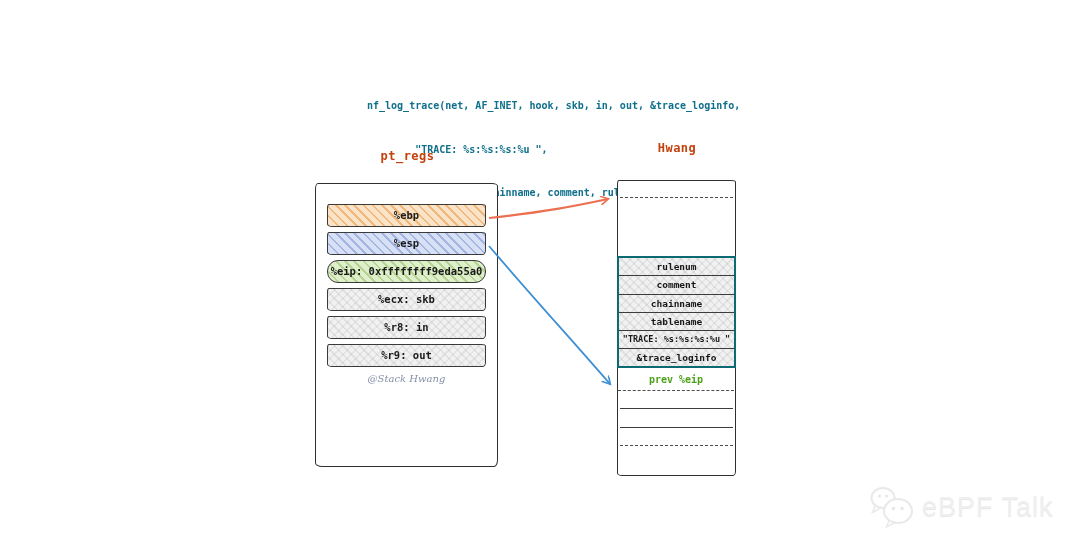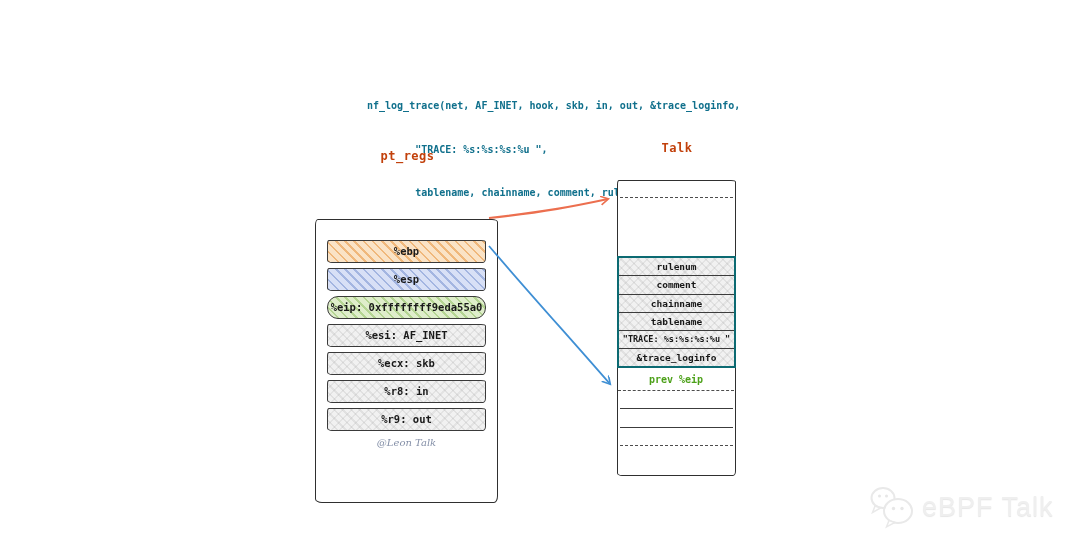--- a/index.html
+++ b/index.html
@@ -12,21 +12,21 @@
 
   
   .box-title{position:absolute;text-align:center;font-weight:bold;font-size:12px;color:#c2410c;
              letter-spacing:0.5px;}
   .pt-title{left:315px;top:149px;width:185px;}
   .stack-title{left:617px;top:141px;width:120px;}
 
   
   .pt-box{position:absolute;left:315px;top:183px;width:183px;height:284px;box-sizing:border-box;
           border:1.6px solid #2f2f2f;border-radius:3px 6px 4px 7px/6px 3px 7px 4px;background:#fff;
-          display:flex;flex-direction:column;align-items:center;padding-top:20px;gap:5px;margin-top:36px;}
+          display:flex;flex-direction:column;align-items:center;padding-top:20px;gap:5px;}
   .reg{width:159px;height:23px;line-height:21px;box-sizing:border-box;text-align:center;
        border:1.5px solid #3a3a3a;border-radius:2px 5px 3px 5px/4px 2px 5px 3px;
        font-weight:bold;font-size:10.5px;color:#1a1a1a;flex:0 0 auto;}
   .reg.orange{background:
       repeating-linear-gradient(45deg, rgba(231,148,62,0.55) 0 1.8px, rgba(231,148,62,0) 1.8px 6.5px),#fae3c6;}
   .reg.blue{background:
       repeating-linear-gradient(45deg, rgba(99,129,199,0.45) 0 1.8px, rgba(99,129,199,0) 1.8px 6.5px),#d8e0f6;}
   .reg.green{background:
       repeating-linear-gradient(45deg, rgba(128,182,78,0.45) 0 1.8px, rgba(128,182,78,0) 1.8px 6.5px),#dfeecb; border-radius: 11px;}
   .reg.gray,.param-row{background:
@@ -68,28 +68,27 @@
     <div>nf_log_trace(net, AF_INET, hook, skb, in, out, &amp;trace_loginfo,</div>
     <div>        "TRACE: %s:%s:%s:%u ",</div>
     <div>        tablename, chainname, comment, rulenum);</div>
   </div>
 
   <div class="box-title pt-title">pt_regs</div>
   <div class="pt-box">
     <div class="reg orange">%ebp</div>
     <div class="reg blue">%esp</div>
     <div class="reg green">%eip: 0xffffffff9eda55a0</div>
-    <div class="reg gray">%esi: AF_INET</div>
     <div class="reg gray">%ecx: skb</div>
     <div class="reg gray">%r8: in</div>
     <div class="reg gray">%r9: out</div>
-    <div class="signature">@Leon Talk</div>
+    <div class="signature">@Stack Hwang</div>
   </div>
 
-  <div class="box-title stack-title">Talk</div>
+  <div class="box-title stack-title">Hwang</div>
   <div class="stack-box">
     <div class="dash-line" style="top:16px;"></div>
     <div class="param-group">
       <div class="param-row">rulenum</div>
       <div class="param-row">comment</div>
       <div class="param-row">chainname</div>
       <div class="param-row">tablename</div>
       <div class="param-row small">"TRACE: %s:%s:%s:%u "</div>
       <div class="param-row">&amp;trace_loginfo</div>
     </div>

